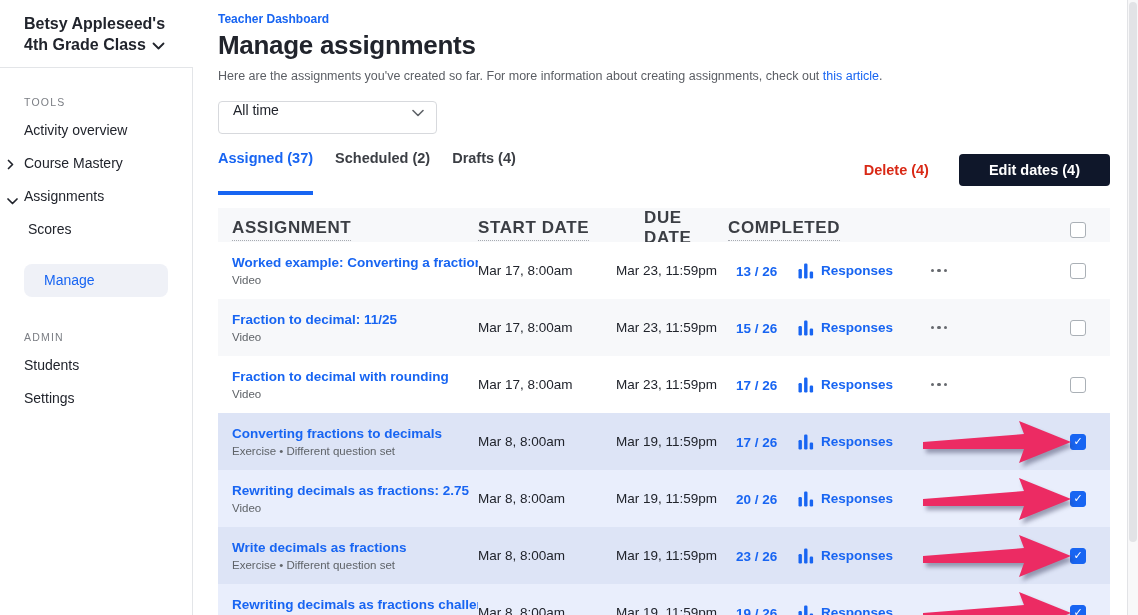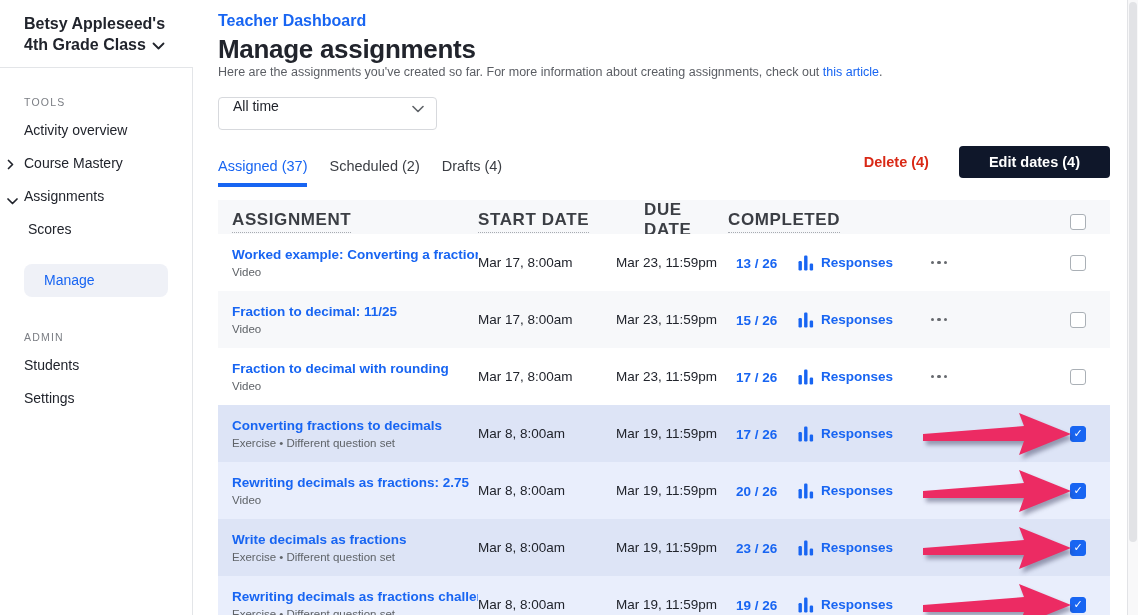--- a/index.html
+++ b/index.html
@@ -19,35 +19,35 @@
     cursor:pointer; line-height:17px; }
   .side-item .tree-chevron { position:absolute; left:7px; top:10px; color:#21242c; }
   .side-sub { padding-left:28px; }
   .side-item.active-wrap { padding:16px; margin:2px 8px; }
   .side-item.active-wrap .active-pill { background:#eff1f7; border-radius:8px;
     padding:8px 8px 8px 20px; color:#1865f2; }
   .admin-block { margin-top:18px; }
 
   
   .main { flex:1; padding:12px 28px 0 25px; position:relative; }
-  .breadcrumb { font-size:16px; font-weight:bold; color:#1865f2; cursor:pointer; }
+  .breadcrumb { font-size:12px; font-weight:bold; color:#1865f2; cursor:pointer; }
   h1.page-title { font-size:26px; font-weight:800; letter-spacing:-0.3px; color:#21242c;
     margin-top:4px; }
-  .page-desc { font-size:12.5px; color:#5b5e64; margin-top:0; }
+  .page-desc { font-size:12.5px; color:#5b5e64; margin-top:8px; }
   .page-desc a { color:#1865f2; text-decoration:none; cursor:pointer; }
 
   .time-select { margin-top:18px; width:219px; height:33px; border:1px solid #d7d9dd;
     border-radius:4px; background:#fff; display:flex; align-items:flex-start;
     justify-content:space-between; padding:0 12px 0 14px; font-size:14px; cursor:pointer; }
   .time-select .sel-chevron { color:#5f6368; margin-top:2px; }
 
   .controls-row { display:flex; justify-content:space-between; align-items:flex-end;
     margin-top:16px; }
   .tabs { display:flex; gap:22px; }
-  .tab { font-size:14.5px; font-weight:normal; color:#3b3e44; padding-bottom:9px;
+  .tab { font-size:14.5px; font-weight:bold; color:#3b3e44; padding-bottom:25px;
     cursor:pointer; border-bottom:4px solid transparent; }
   .tab.active { color:#1865f2; border-bottom-color:#1865f2; }
   .actions { display:flex; align-items:center; gap:30px; margin-bottom:9px; }
   .delete-link { color:#d92916; font-size:14.5px; font-weight:bold; cursor:pointer; }
   .edit-dates-btn { background:#0f172a; color:#fff; border:none; border-radius:4px;
     height:32px; padding:0 30px; font-size:14.5px; font-weight:bold; cursor:pointer;
     font-family:inherit; }
 
   
   .table { margin-top:13px; }

